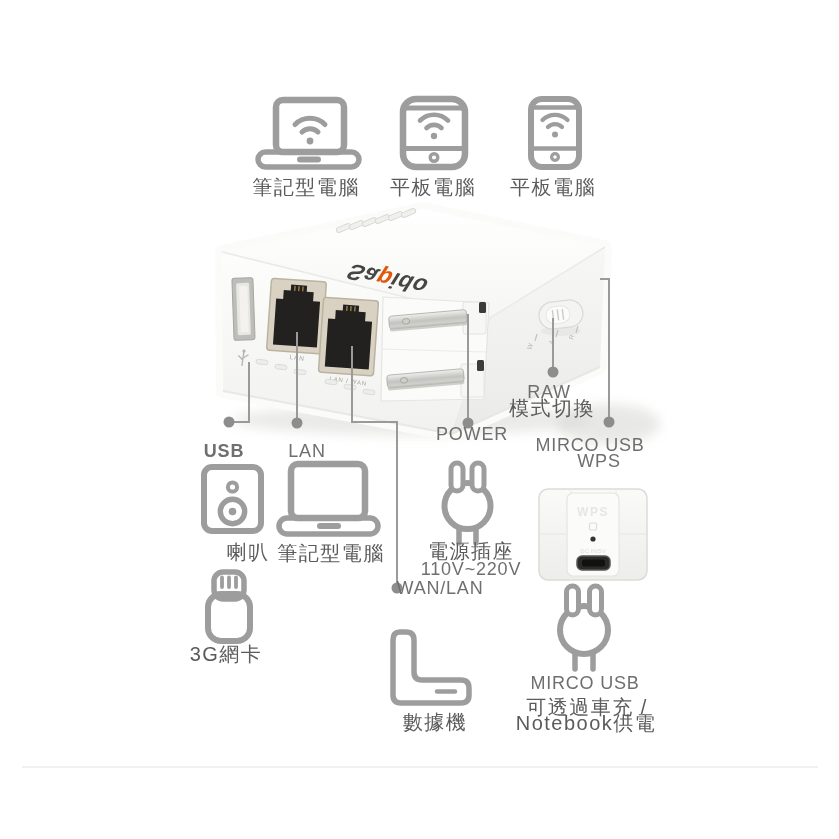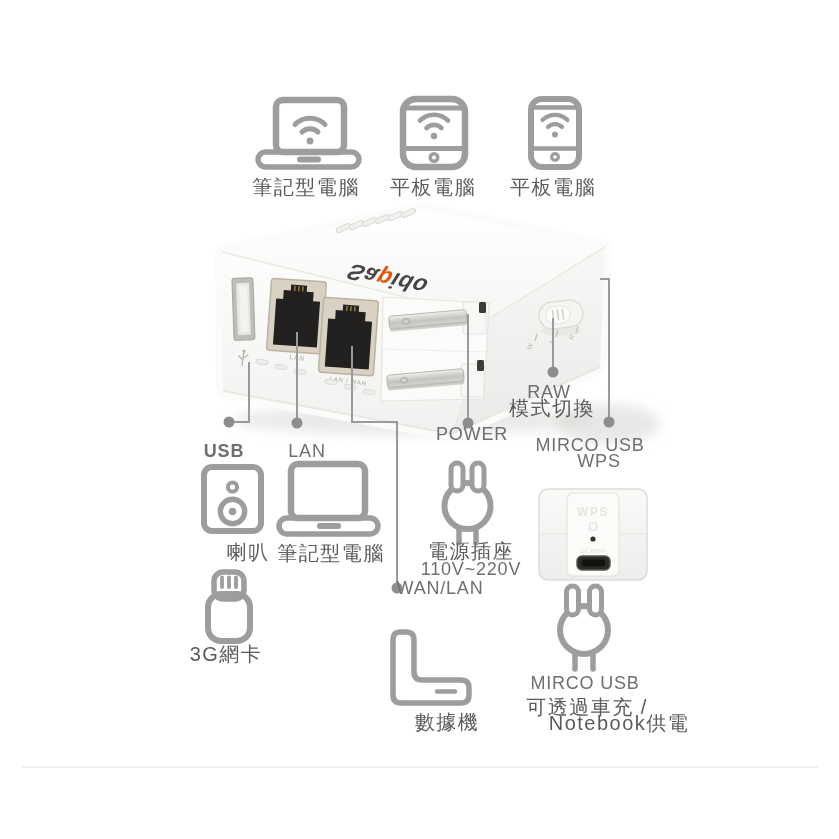--- a/index.html
+++ b/index.html
@@ -248,20 +248,20 @@
 <div class="lbl" style="left:599px;top:451px;">WPS</div>
 <div class="lbl" style="left:549px;top:382px;">RAW</div>
 <div class="lblc" style="left:552px;top:397px;">模式切換</div>
 <div class="lbl" style="left:440px;top:578px;">WAN/LAN</div>
 
 <div class="lblc" style="left:232px;top:541px;margin-left:16px;">喇叭</div>
 <div class="lblc" style="left:331px;top:542px;">筆記型電腦</div>
 <div class="lblc" style="left:471px;top:540px;">電源插座</div>
 <div class="lbl" style="left:471px;top:559px;text-align:right;">110V~220V</div>
 <div class="lblc" style="left:226px;top:643px;">3G網卡</div>
-<div class="lblc" style="left:435px;top:711px;margin-left:12px;">數據機</div>
+<div class="lblc" style="left:435px;top:711px;">數據機</div>
 <div class="lbl" style="left:585px;top:673px;">MIRCO USB</div>
 <div class="lblc" style="left:587px;top:696px;">可透過車充 /</div>
-<div class="lblc" style="left:619px;top:712px;">Notebook供電</div>
+<div class="lblc" style="left:586px;top:712px;">Notebook供電</div>
 
 <div class="divider"></div>
 
 </div>
 
 </body></html>

